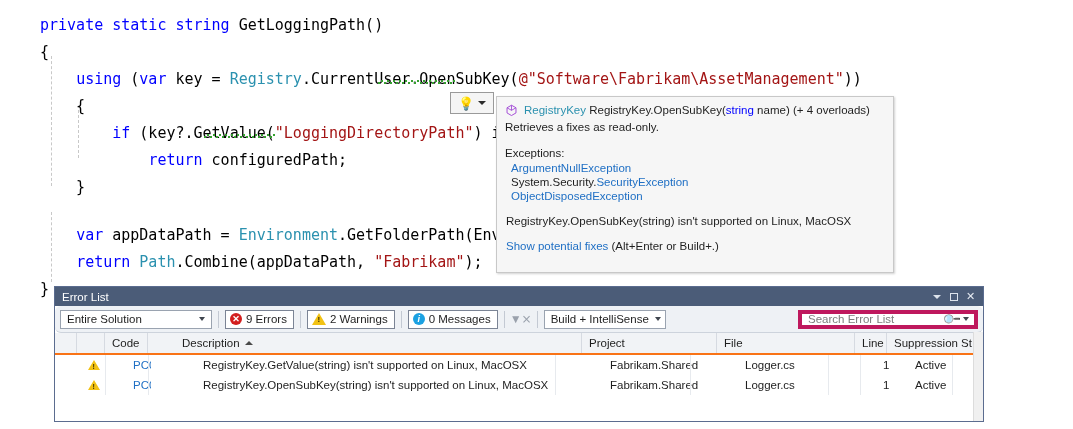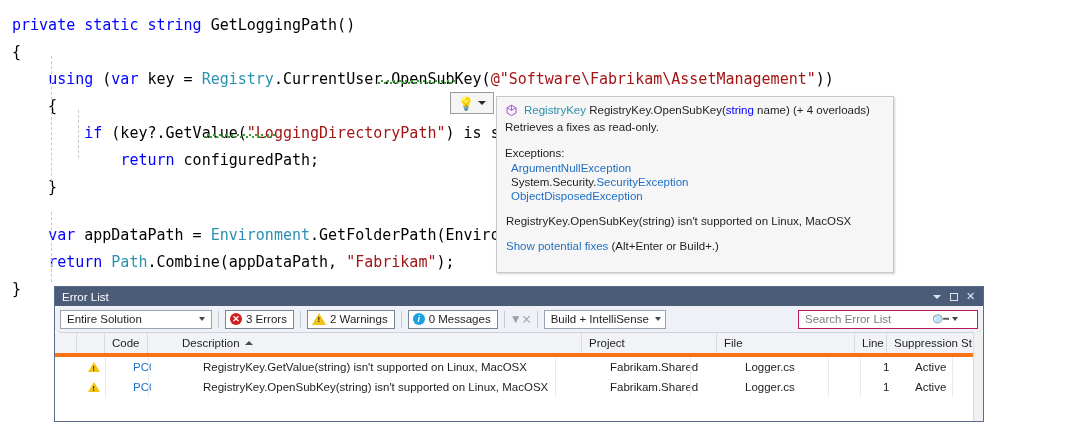--- a/index.html
+++ b/index.html
@@ -14,21 +14,21 @@
   
   #editor{
     position:absolute;left:0;top:0;width:1073px;height:300px;
     background:#ffffff;
     font-family:"DejaVu Sans Mono", monospace;
     font-size:15px;
     line-height:27px;
     white-space:pre;
     overflow:hidden;
   }
-  .cl{position:absolute;left:12px;white-space:pre;}
+  .cl{position:absolute;left:40px;white-space:pre;}
   .kw{color:#0000ff;}
   .ty{color:#2b91af;}
   .st{color:#a31515;}
   .pl{color:#000000;}
   .guide{
     position:absolute;border-left:1px dashed #c8c8c8;
   }
   .squiggle{
     position:absolute;height:4px;
     background-image:
@@ -117,31 +117,31 @@
     padding:0 6px 0 4px;box-sizing:border-box;font-size:11.5px;
     white-space:nowrap;
   }
   .ic-err{width:12px;height:12px;border-radius:50%;background:#d31e1e;color:#fff;font-size:9px;line-height:12px;text-align:center;font-weight:bold;}
   .ic-warn{width:0;height:0;border-left:7px solid transparent;border-right:7px solid transparent;border-bottom:12px solid #f2c214;position:relative;}
   .ic-warn::after{content:"!";position:absolute;left:-1.5px;top:3px;font-size:8px;line-height:8px;color:#3a2e00;font-weight:bold;}
   .ic-info{width:12px;height:12px;border-radius:50%;background:#1ba1e2;color:#fff;font-size:9px;line-height:12px;text-align:center;font-weight:bold;font-style:italic;}
   .icbtn{width:20px;height:19px;display:flex;align-items:center;justify-content:center;color:#9aa1ac;font-size:12px;}
   .grow{flex:1;}
   #search{
-    width:180px;height:19px;background:#ffffff;border:1px solid #be185d;
-    display:flex;align-items:center;box-sizing:border-box;padding:0 17px 0 6px;
+    width:180px;height:19px;background:#ffffff;border:4px solid #be185d;
+    display:flex;align-items:center;box-sizing:border-box;padding:0 3px 0 6px;
   }
   #search .ph{flex:1;color:#7d7d7d;font-size:11.5px;}
   #search .mag{color:#2b3a55;font-size:12px;transform:rotate(-45deg);}
   #search .cc2{width:0;height:0;border-left:3px solid transparent;border-right:3px solid transparent;border-top:4px solid #40464f;margin-left:4px;margin-right:2px;}
 
   
   #el-grid{font-size:11.5px;}
   #el-head{
-    height:20px;background:#f1f3f6;border-bottom:4px solid #f97316;
+    height:20px;background:#f1f3f6;border-bottom:2px solid #f97316;
     display:flex;align-items:flex-end;
   }
   #el-head .hc{
     height:20px;line-height:20px;border-right:1px solid #d6dae1;
     padding-left:7px;box-sizing:border-box;overflow:hidden;white-space:nowrap;
     display:flex;align-items:center;gap:5px;
   }
   .sortasc{width:0;height:0;border-left:4px solid transparent;border-right:4px solid transparent;border-bottom:4px solid #4a4a4a;}
   .row{height:20px;display:flex;align-items:center;}
   .row .c{height:20px;line-height:20px;padding-left:25px;box-sizing:border-box;overflow:hidden;white-space:nowrap;}
@@ -221,21 +221,21 @@
 
   <div id="el-toolbar">
     <div class="combo" id="combo-scope">
       <span class="cval">Entire Solution</span>
       <span class="cc"></span>
     </div>
     <span class="sep"></span>
 
     <div class="togbtn">
       <span class="ic-err">✕</span>
-      <span>3 Errors</span>
+      <span>9 Errors</span>
     </div>
     <span class="sep"></span>
 
     <div class="togbtn">
       <span class="ic-warn"></span>
       <span>2 Warnings</span>
     </div>
     <span class="sep"></span>
 
     <div class="togbtn">

